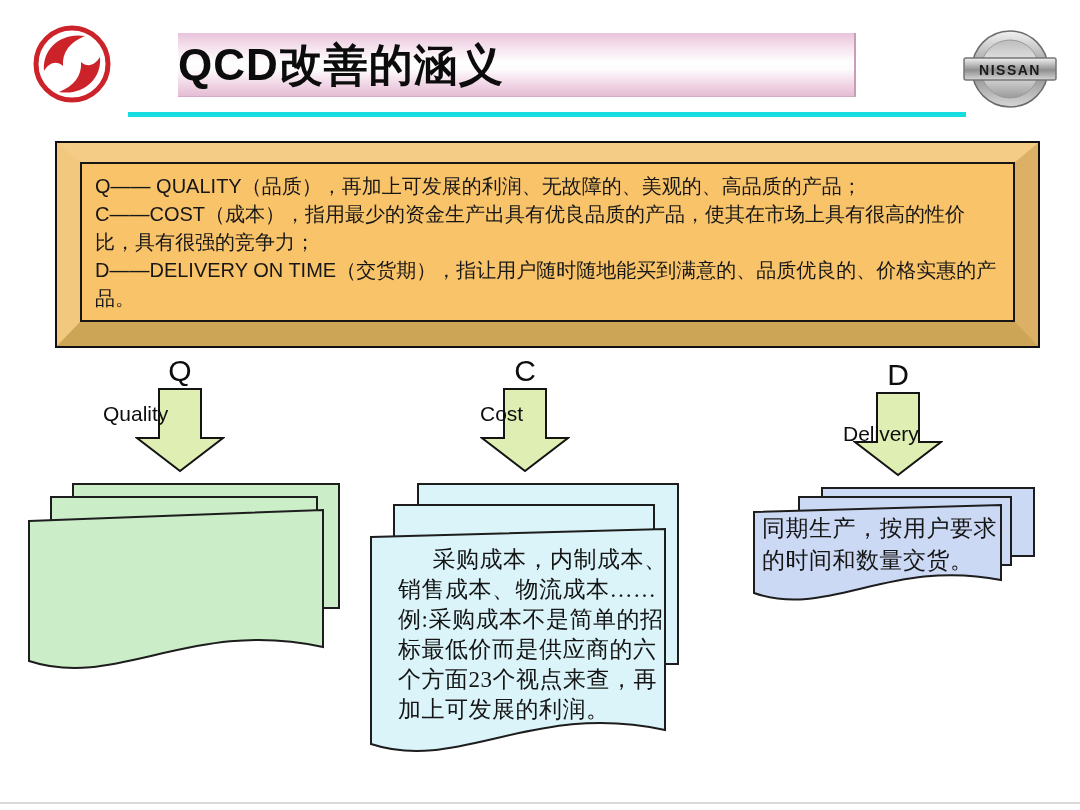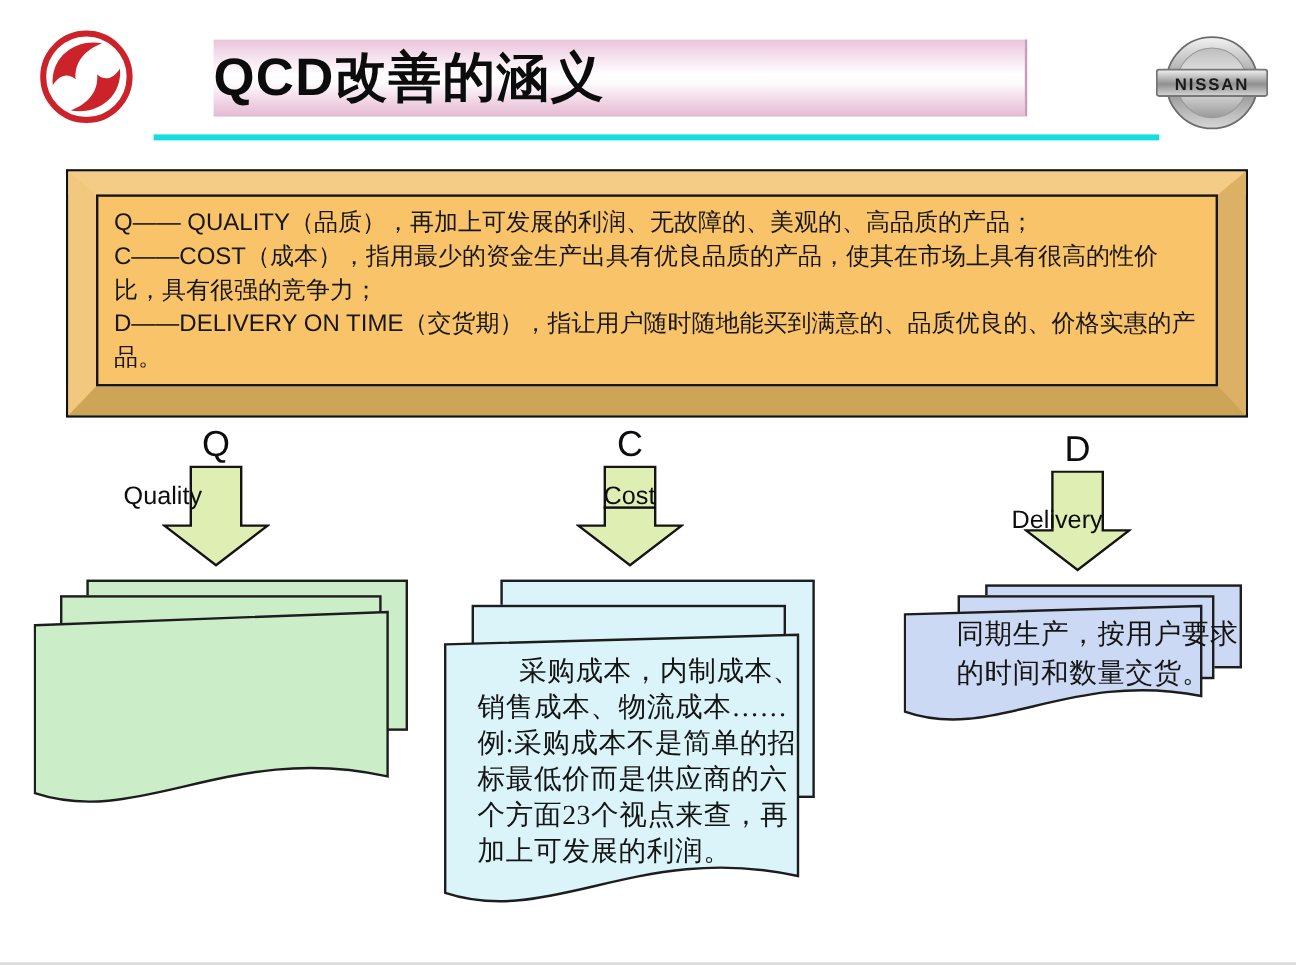--- a/index.html
+++ b/index.html
@@ -33,21 +33,21 @@
   .qcd-col{position:absolute;width:90px;height:134px;}
   .qcd-letter{position:absolute;top:0;left:0;width:90px;text-align:center;
         font-family:"Liberation Sans","DejaVu Sans",sans-serif;font-size:30px;color:#0d0d0d;}
   .qcd-arrow{position:absolute;top:34px;left:0;}
   .qcd-word{position:absolute;top:48px;white-space:nowrap;
         font-family:"Liberation Sans","DejaVu Sans",sans-serif;font-size:21px;color:#0d0d0d;}
   #col-q{left:135px;top:354px;}
   #col-c{left:480px;top:354px;}
   #col-d{left:853px;top:358px;}
   #col-q .qcd-word{left:-32px;}
-  #col-c .qcd-word{left:23px;text-decoration:underline;}
+  #col-c .qcd-word{left:0;}
   #col-d .qcd-word{left:-10px;top:64px;}
 
   
   .stack{position:absolute;}
   .sheet{position:absolute;border:2px solid #1d1d1d;box-sizing:border-box;}
   .front{position:absolute;}
   .note-text{position:absolute;font-size:23px;color:#151515;letter-spacing:0.5px;}
   #stack-q{left:28px;top:483px;width:320px;height:210px;}
   #stack-q .sheet-back{left:44px;top:0;width:268px;height:126px;}
   #stack-q .sheet-mid{left:22px;top:13px;width:268px;height:126px;}
@@ -55,21 +55,21 @@
   #stack-q .note-text{left:10px;top:40px;width:278px;line-height:38px;text-indent:1.6em;}
   #stack-c{left:370px;top:483px;width:345px;height:295px;}
   #stack-c .sheet-back{left:47px;top:0;width:262px;height:182px;}
   #stack-c .sheet-mid{left:23px;top:21px;width:262px;height:182px;}
   #stack-c .front{left:0;top:44px;}
   #stack-c .note-text{left:28px;top:62px;width:280px;line-height:30px;text-indent:1.5em;}
   #stack-d{left:753px;top:487px;width:290px;height:130px;}
   #stack-d .sheet-back{left:68px;top:0;width:214px;height:70px;}
   #stack-d .sheet-mid{left:45px;top:9px;width:214px;height:70px;}
   #stack-d .front{left:0;top:16px;}
-  #stack-d .note-text{left:9px;top:26px;width:238px;line-height:32px;margin-left:35px;}
+  #stack-d .note-text{left:9px;top:26px;width:238px;line-height:32px;}
 
   .slide-edge{position:absolute;left:0;top:802px;width:1080px;height:2px;background:#d9d9d9;}
 </style>
 </head>
 <body>
 
 <div class="slide">
 
   <svg class="dongfeng" width="84" height="92" viewBox="0 0 84 92">
     <circle cx="42" cy="46" r="36" fill="none" stroke="#cc2229" stroke-width="5"></circle>

